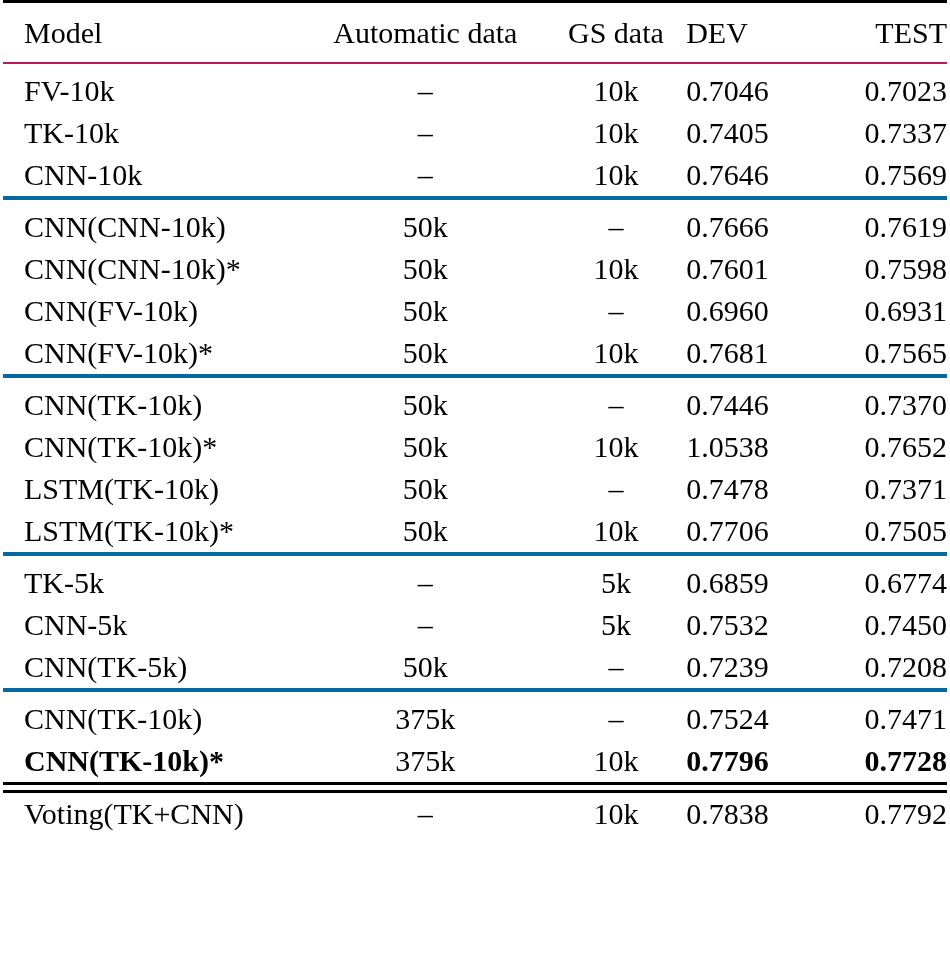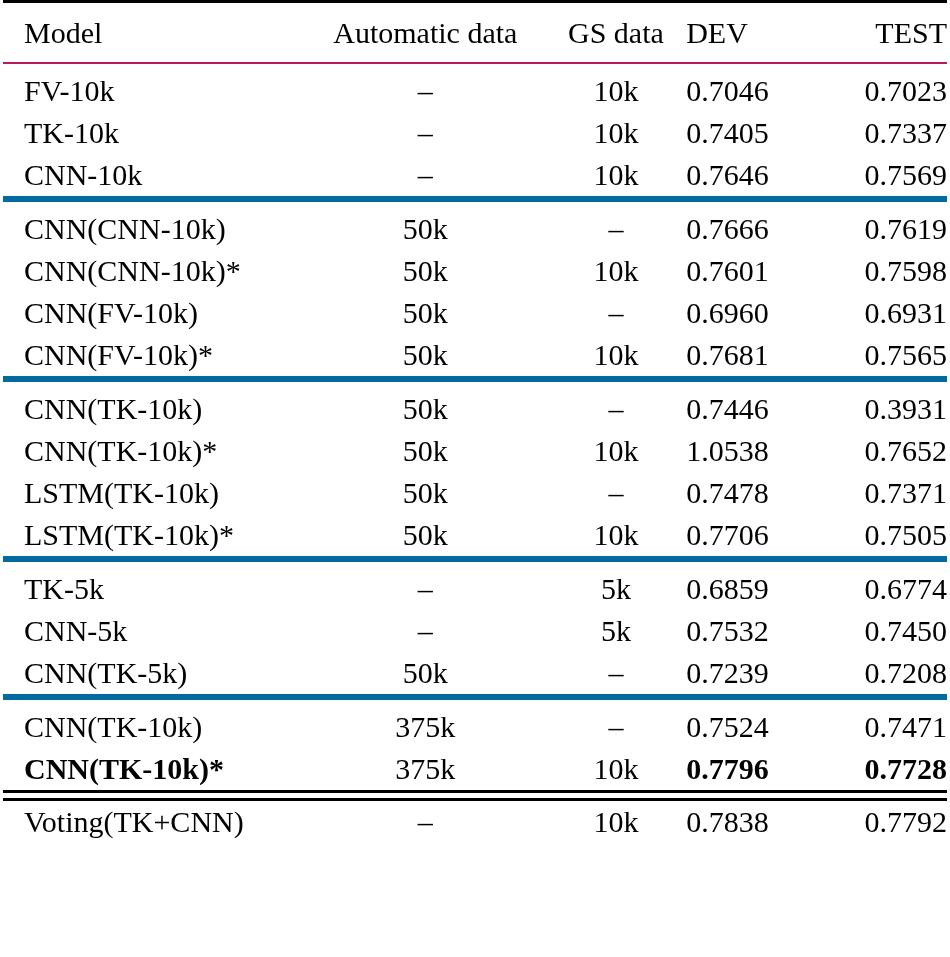--- a/index.html
+++ b/index.html
@@ -8,21 +8,21 @@
   table { border-collapse:collapse; width:944px; margin-left:3px; font-size:30px; }
   td, th { padding:0; height:42px; line-height:42px; font-weight:normal; white-space:nowrap; }
   th { height:59px; line-height:59px; }
   .c0 { text-align:left; padding-left:21px; width:280px; }
   .c1 { text-align:center; width:240px; }
   .c2 { text-align:center; width:140px; }
   .c3 { text-align:left; width:140px; }
   .c4 { text-align:right; width:120px; }
   tr.toprule th { border-top:3px solid #000; }
   tr.head th { border-bottom:2px solid #be185d; }
-  tbody.sep { border-top:6px solid #0369a1;font-family:Liberation Serif, serif; }
+  tbody.sep { border-top:4px solid #0369a1;font-family:Liberation Serif, serif; }
   .spacer td { height:6px; line-height:6px; }
   .bold { font-weight:bold; }
   .double-inner td { height:5px; line-height:5px; border-bottom:3px solid #000; }
 </style>
 </head>
 <body>
 
 <div class="wrap">
 <table>
   <thead>
@@ -98,21 +98,21 @@
 
   <tbody class="sep">
     <tr class="spacer">
           <td colspan="5"></td>
         </tr>
     <tr>
       <td class="c0">CNN(TK-10k)</td>
       <td class="c1">50k</td>
       <td class="c2">–</td>
       <td class="c3">0.7446</td>
-      <td class="c4">0.3931</td>
+      <td class="c4">0.7370</td>
     </tr>
     <tr>
       <td class="c0">CNN(TK-10k)*</td>
       <td class="c1">50k</td>
       <td class="c2">10k</td>
       <td class="c3">1.0538</td>
       <td class="c4">0.7652</td>
     </tr>
     <tr>
       <td class="c0">LSTM(TK-10k)</td>

